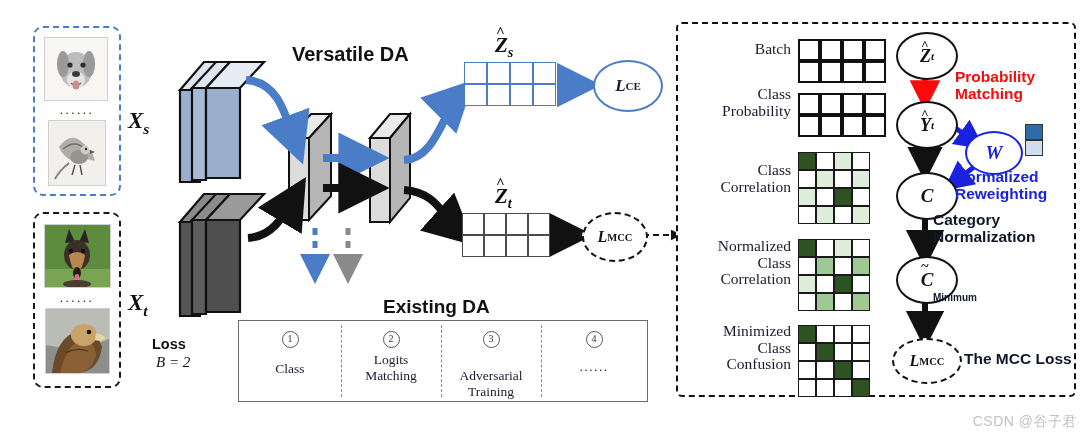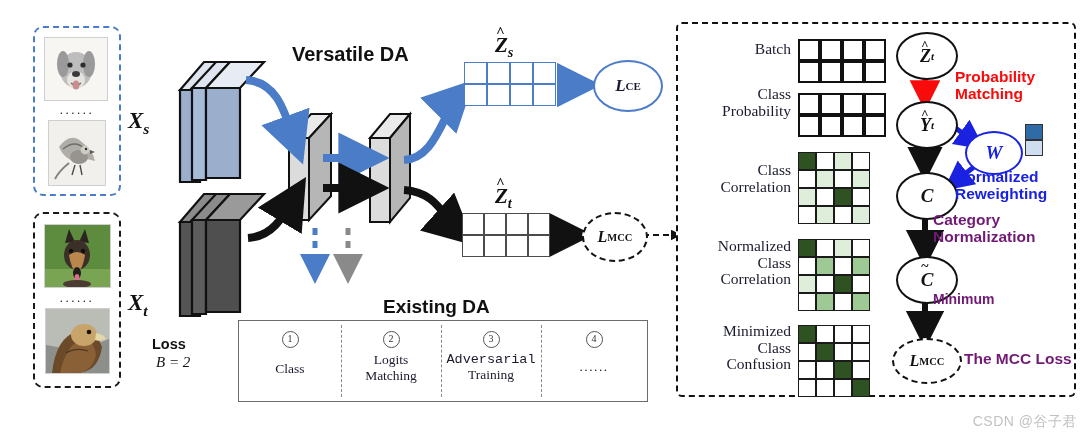--- a/index.html
+++ b/index.html
@@ -126,21 +126,21 @@
     line-height: 1.07;
   }
   .annot {
     position: absolute;
     font-family: "Liberation Sans", sans-serif;
     font-weight: bold;
     line-height: 1.1;
   }
   .annot.red { color: #fa0b0b; }
   .annot.blue { color: #1a22e0; }
-  .annot.black { color: #701a75; }
+  .annot.black { color: #0f172a; }
 
   .ell {
     position: absolute;
     border: 2.6px solid #111;
     border-radius: 50%;
     background: #fff;
     display: flex;
     align-items: center;
     justify-content: center;
     font-family: "Liberation Serif", serif;
@@ -385,21 +385,21 @@
 
   <div class="exist-col" style="left:102px; width:100px;">
     <div class="circnum">2</div>
     <div style="margin-top:4px;">Logits</div>
     <div>Matching</div>
   </div>
   <div class="exist-div" style="left:202px;"></div>
 
   <div class="exist-col" style="left:202px; width:100px;">
     <div class="circnum">3</div>
-    <div style="margin-top:4px;font-family:Liberation Mono, monospace;">Adversarial</div>
+    <div style="margin-top:20px;">Adversarial</div>
     <div>Training</div>
   </div>
   <div class="exist-div" style="left:302px;"></div>
 
   <div class="exist-col" style="left:302px; width:106px;">
     <div class="circnum">4</div>
     <div style="margin-top:11px; letter-spacing:1.5px;">......</div>
   </div>
 </div>
 
@@ -561,21 +561,21 @@
 <div class="annot blue" style="left:955px; top:168px; font-size:15.5px;">
   <div>Normalized</div>
   <div>Reweighting</div>
 </div>
 
 <div class="annot black" style="left:933px; top:211px; font-size:15.5px;">
   <div>Category</div>
   <div>Normalization</div>
 </div>
 
-<div class="annot black" style="left:933px; top:292px; font-size:14px;">
+<div class="annot black" style="left:933px; top:292px; font-size:10px;">
   <div>Minimum</div>
 </div>
 
 <div class="annot black" style="left:964px; top:350px; font-size:15.5px;">
   <div>The MCC Loss</div>
 </div>
 
 <div class="watermark">CSDN @谷子君</div>
 
 </body></html>

